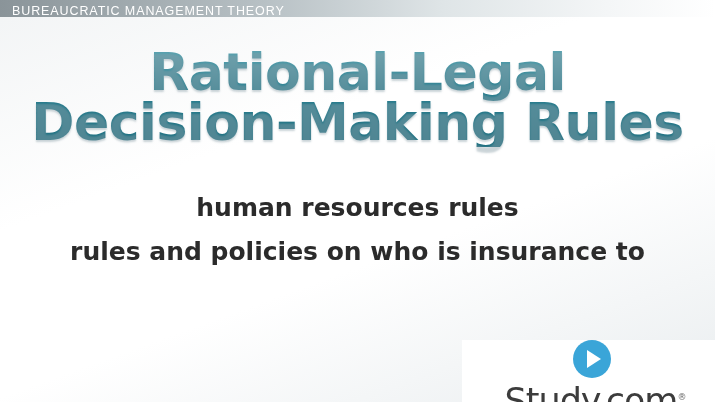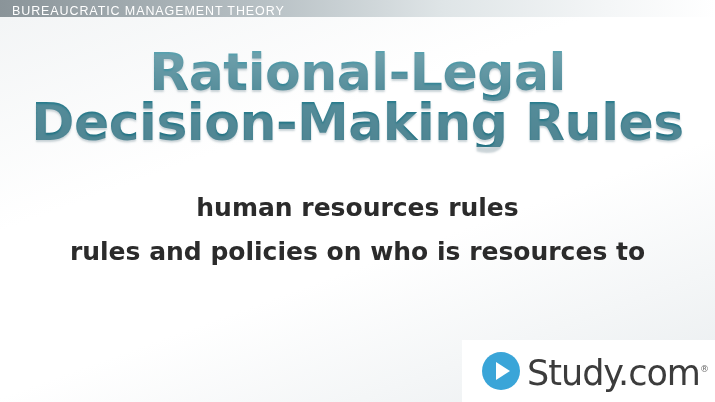--- a/index.html
+++ b/index.html
@@ -80,23 +80,24 @@
   
   .logo {
     position: absolute;
     left: 462px;
     top: 340px;
     width: 253px;
     height: 62px;
     background: #ffffff;
     display: flex;
     align-items: center;
-    justify-content: center;
+    justify-content: flex-start;
     padding-left: 14px;
     box-sizing: border-box;
+    flex-direction: column;
   }
   .logo-mark {
     width: 38px;
     height: 38px;
     border-radius: 50%;
     background: #3aa5d8;
     position: relative;
     flex: 0 0 auto;
     margin-right: 7px;
   }
@@ -138,21 +139,21 @@
     <div class="topbar-label">BUREAUCRATIC MANAGEMENT THEORY</div>
   </div>
 
   <div class="headline">
     <span class="line1">Rational-Legal</span>
     <span class="line2">Decision-Making Rules</span>
   </div>
 
   <div class="body-text">
     <span>human resources rules</span>
-    <span>rules and policies on who is resources to</span>
+    <span>rules and policies on who is insurance to</span>
   </div>
 
   <div class="logo">
     <div class="logo-mark"></div>
     <div class="logo-text"><span>Study</span><span class="dotcom">.com</span><span class="logo-reg">®</span></div>
   </div>
 
 </div>
 
 </body></html>

